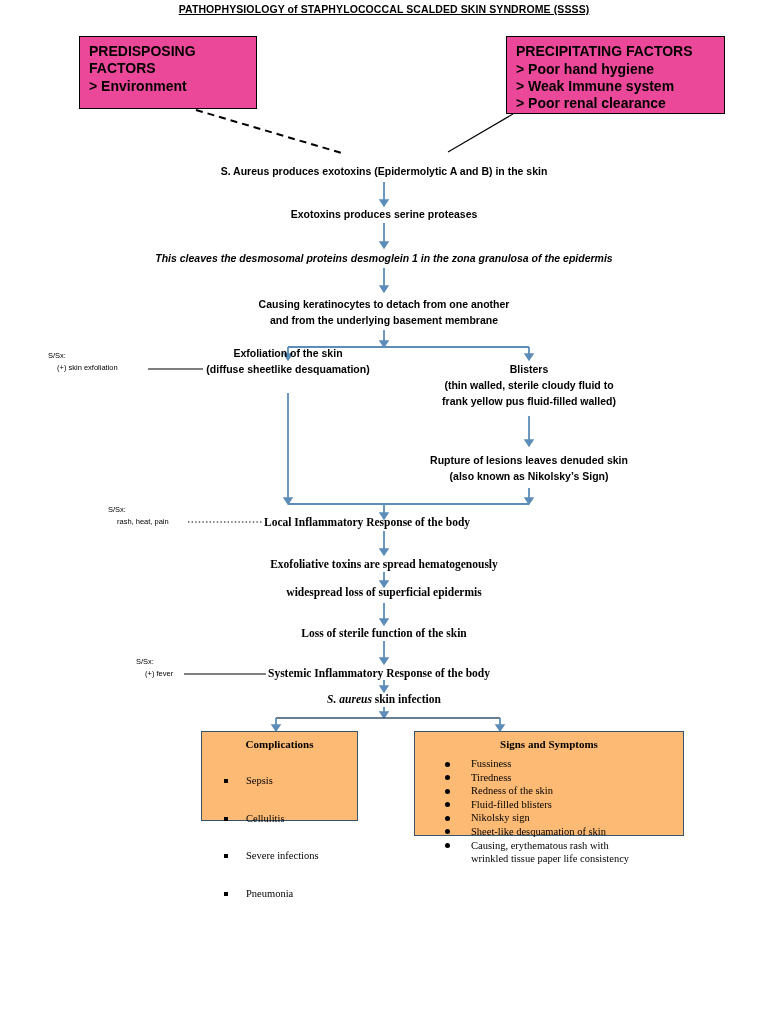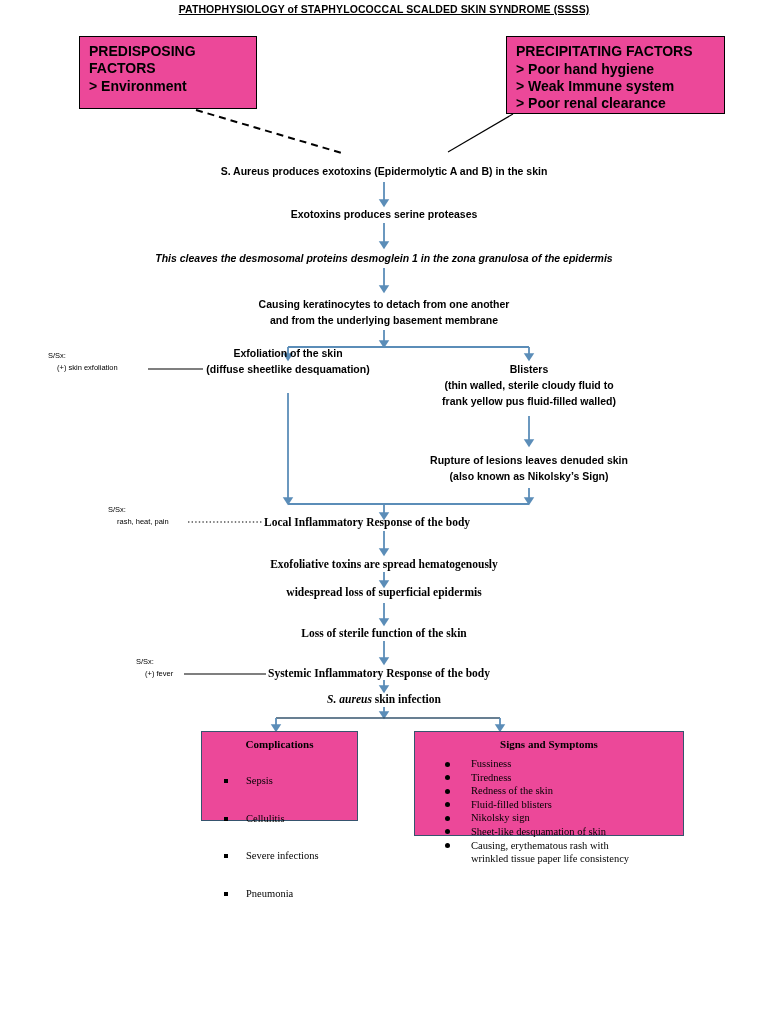--- a/index.html
+++ b/index.html
@@ -86,21 +86,21 @@
     font-family: "Liberation Sans", sans-serif;
     font-size: 7.5px;
     line-height: 12px;
     white-space: nowrap;
   }
   .ssx-ind { padding-left: 9px; }
 
   
   .bottom-box {
     border: 1.5px solid #36546e;
-    background: #ec4899;
+    background: #fdba74;
     box-sizing: border-box;
     font-family: "Liberation Serif", serif;
   }
   #complications-box {
     left: 201px;
     top: 731px;
     width: 157px;
     height: 90px;
   }
   #signs-box {

